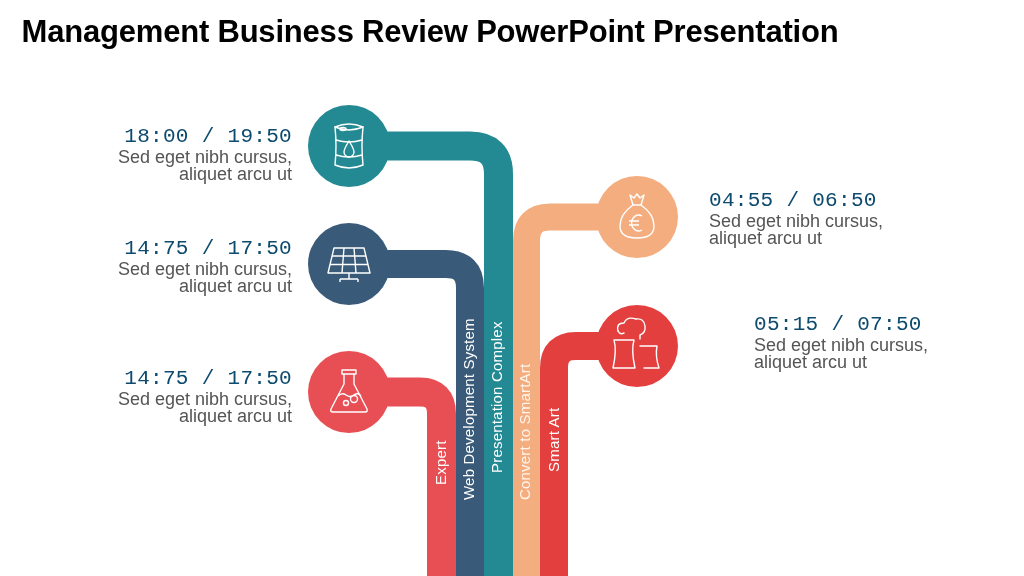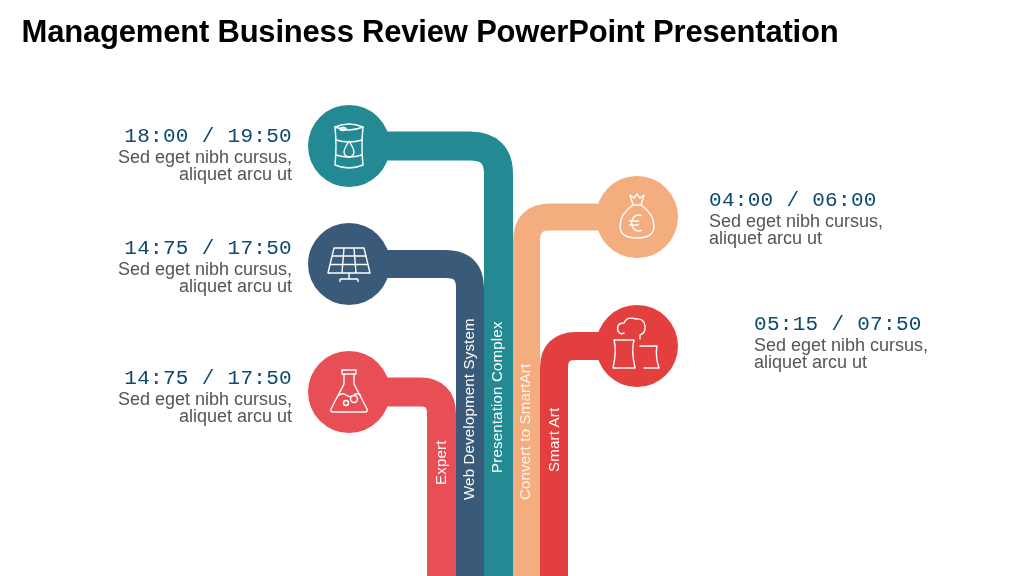--- a/index.html
+++ b/index.html
@@ -98,21 +98,21 @@
   <div class="desc">Sed eget nibh cursus,</div>
   <div class="desc">aliquet arcu ut</div>
 </div>
 <div class="info left" style="left: 92px; top: 367px;">
   <div class="time">14:75 / 17:50</div>
   <div class="desc">Sed eget nibh cursus,</div>
   <div class="desc">aliquet arcu ut</div>
 </div>
 
 <div class="info right" style="left: 709px; top: 189px;">
-  <div class="time">04:00 / 06:00</div>
+  <div class="time">04:55 / 06:50</div>
   <div class="desc">Sed eget nibh cursus,</div>
   <div class="desc">aliquet arcu ut</div>
 </div>
 <div class="info right" style="left: 709px; top: 313px; margin-left: 45px;">
   <div class="time">05:15 / 07:50</div>
   <div class="desc">Sed eget nibh cursus,</div>
   <div class="desc">aliquet arcu ut</div>
 </div>
 
 </body></html>

